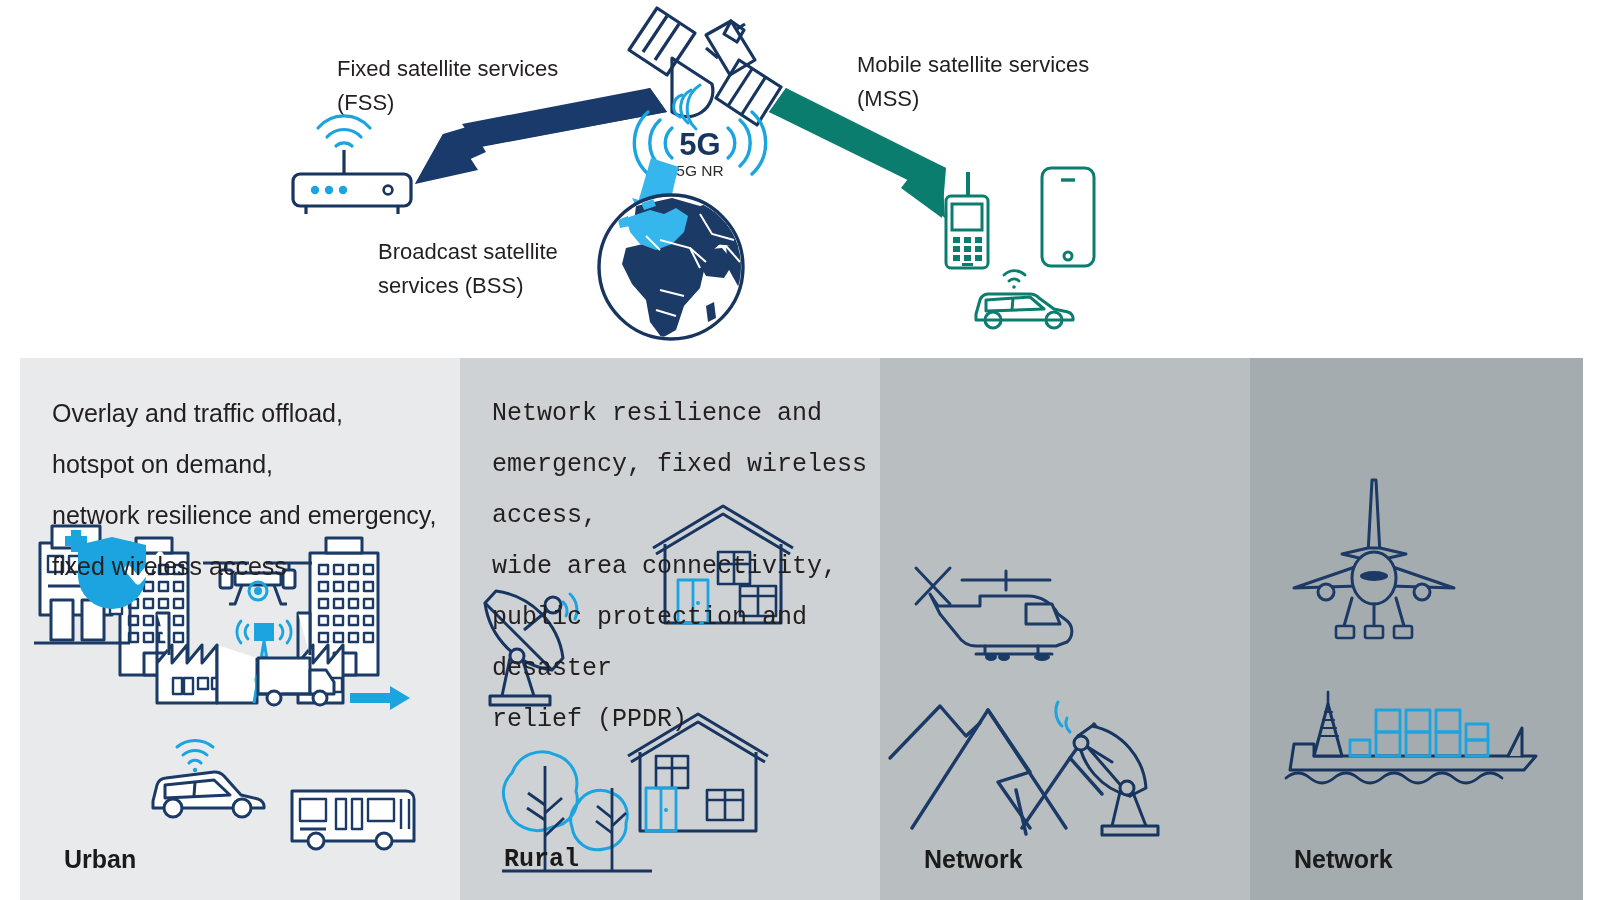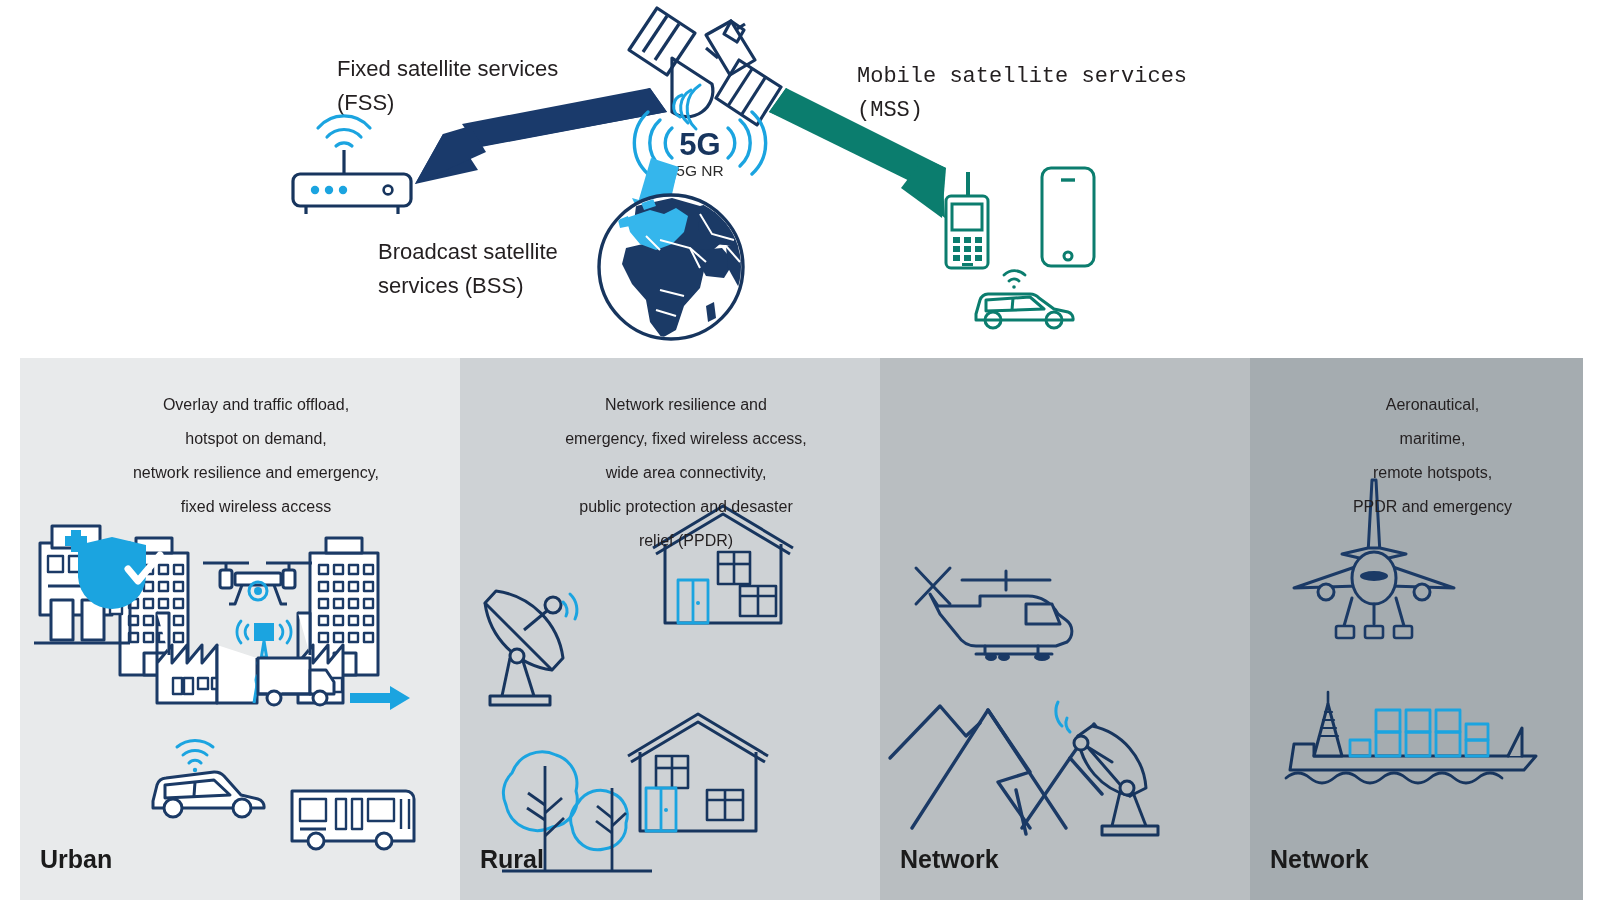--- a/index.html
+++ b/index.html
@@ -25,51 +25,50 @@
     height: 358px;
   }
   .label-text {
     position: absolute;
     font-size: 22px;
     line-height: 34px;
     color: #231f20;
     white-space: pre-line;
   }
   #fss-label  { left: 337px; top: 52px; }
-  #mss-label  { left: 857px; top: 60px; font-family: Liberation Mono, monospace; }
+  #mss-label  { left: 857px; top: 48px; }
   #bss-label  { left: 378px; top: 235px; }
 
   
   #panels {
     position: absolute;
     left: 20px;
     top: 358px;
     width: 1563px;
     height: 542px;
     display: flex;
     align-items: stretch;
   }
   .panel {
     position: relative;
     box-sizing: border-box;
     padding: 30px 0 0 32px;
     overflow: hidden;
   }
   .panel-text {
-    font-size: 16px;
-    line-height: 34px;
+    font-size: 25px;
+    line-height: 51px;
     color: #231f20;
     white-space: pre-line;
     position: relative;
     z-index: 3;
-    text-align: center;
   }
   .panel-label {
     position: absolute;
-    left: 20px;
+    left: 44px;
     bottom: 26px;
     font-size: 25px;
     font-weight: bold;
     color: #1b1b1b;
     z-index: 4;
   }
   .panel-art {
     position: absolute;
     left: 0; top: 0;
     width: 100%;
@@ -438,21 +437,21 @@
           <circle cx="296" cy="483" r="8" fill="#ffffff"></circle>
           <circle cx="364" cy="483" r="8" fill="#ffffff"></circle>
         </g>
 
       </g>
     </svg>
 
     <div class="panel-label">Urban</div>
   </div>
 
-  <div class="panel" style="background:#ced2d5; width:420px;">
+  <div class="panel" style="background:#ced2d5; width:420px;font-family:Liberation Mono, monospace;">
     <div class="panel-text">Network resilience and
 emergency, fixed wireless access,
 wide area connectivity,
 public protection and desaster
 relief (PPDR)</div>
 
     <svg class="panel-art" viewBox="0 0 420 542">
       <g fill="none" stroke="#1b3a66" stroke-width="3" stroke-linejoin="round">
 
         <g>
@@ -577,24 +576,20 @@
           </g>
         </g>
 
       </g>
     </svg>
 
     <div class="panel-label">Network</div>
   </div>
 
   <div class="panel" style="background:#a5acb0; width:333px;">
-    <div class="panel-text">Aeronautical,
-maritime,
-remote hotspots,
-PPDR and emergency</div>
 
     <svg class="panel-art" viewBox="0 0 333 542">
       <g fill="none" stroke="#1b3a66" stroke-width="3" stroke-linejoin="round" stroke-linecap="round">
 
         <g>
 
           <path d="M118,196 L122,122 L126,122 L130,196 Z" fill="#a5acb0"></path>
 
           <path d="M92,196 L118,190 L130,190 L156,196 L130,202 L118,202 Z" fill="#a5acb0"></path>
 

